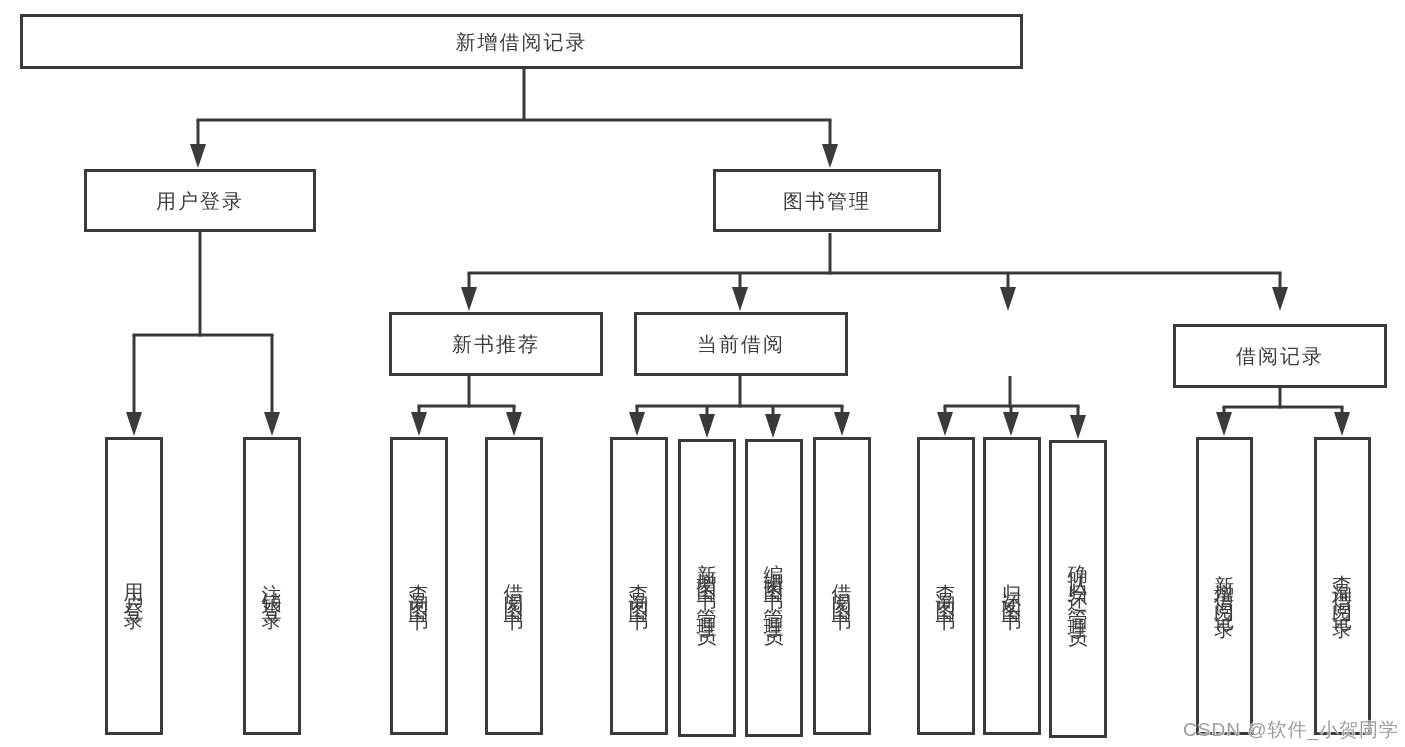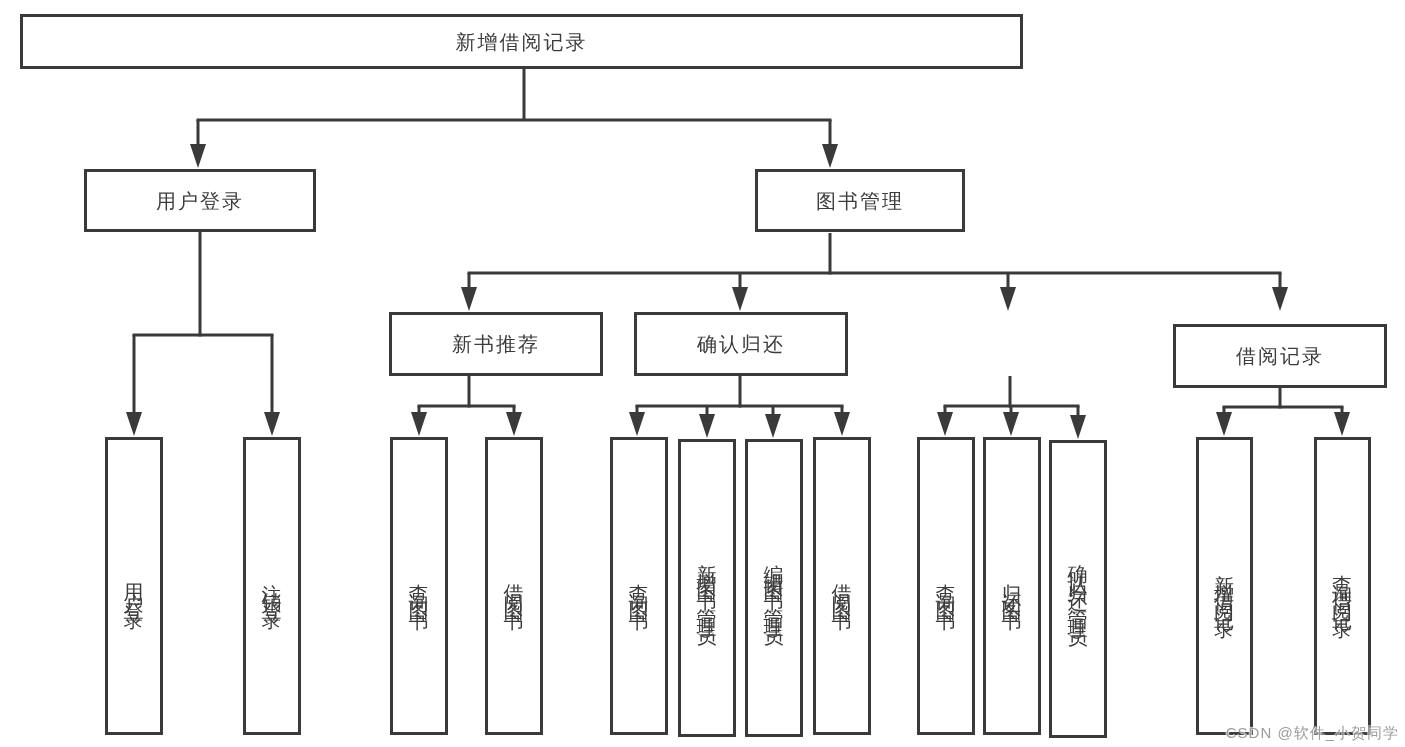--- a/index.html
+++ b/index.html
@@ -49,21 +49,21 @@
     font-size: 20px;
     letter-spacing: 9px;
     line-height: 1;
     white-space: nowrap;
   }
 
   .watermark {
     position: absolute;
     right: 6px;
     bottom: 4px;
-    font-size: 15px;
+    font-size: 19px;
     letter-spacing: 1px;
     color: var(--watermark);
     text-shadow: 1px 1px 1px rgba(255,255,255,0.85), -1px -1px 1px rgba(255,255,255,0.85);
     z-index: 5;
     white-space: nowrap;
   }
 </style>
 </head>
 <body>
 
@@ -128,29 +128,29 @@
       </g>
     </svg>
 
   <div class="box hbox" style="left:20px; top:14px; width:1003px; height:55px;">
     <span>新增借阅记录</span>
   </div>
 
   <div class="box hbox" style="left:84px; top:169px; width:232px; height:63px;">
     <span>用户登录</span>
   </div>
-  <div class="box hbox" style="left:755px; top:169px; width:210px; height:63px;">
+  <div class="box hbox" style="left:713px; top:169px; width:228px; height:63px;">
     <span>图书管理</span>
   </div>
 
   <div class="box hbox" style="left:363px; top:312px; width:214px; height:64px;margin-left:26px;">
     <span>新书推荐</span>
   </div>
   <div class="box hbox" style="left:634px; top:312px; width:214px; height:64px;">
-    <span>确认归还</span>
+    <span>当前借阅</span>
   </div>
   <div class="box hbox" style="left:1173px; top:324px; width:214px; height:64px;">
     <span>借阅记录</span>
   </div>
 
   <div class="box vbox" style="left:105px; top:437px; width:58px; height:298px;">
     <span>用户登录</span>
   </div>
   <div class="box vbox" style="left:243px; top:437px; width:58px; height:298px;">
     <span>注销登录</span>

